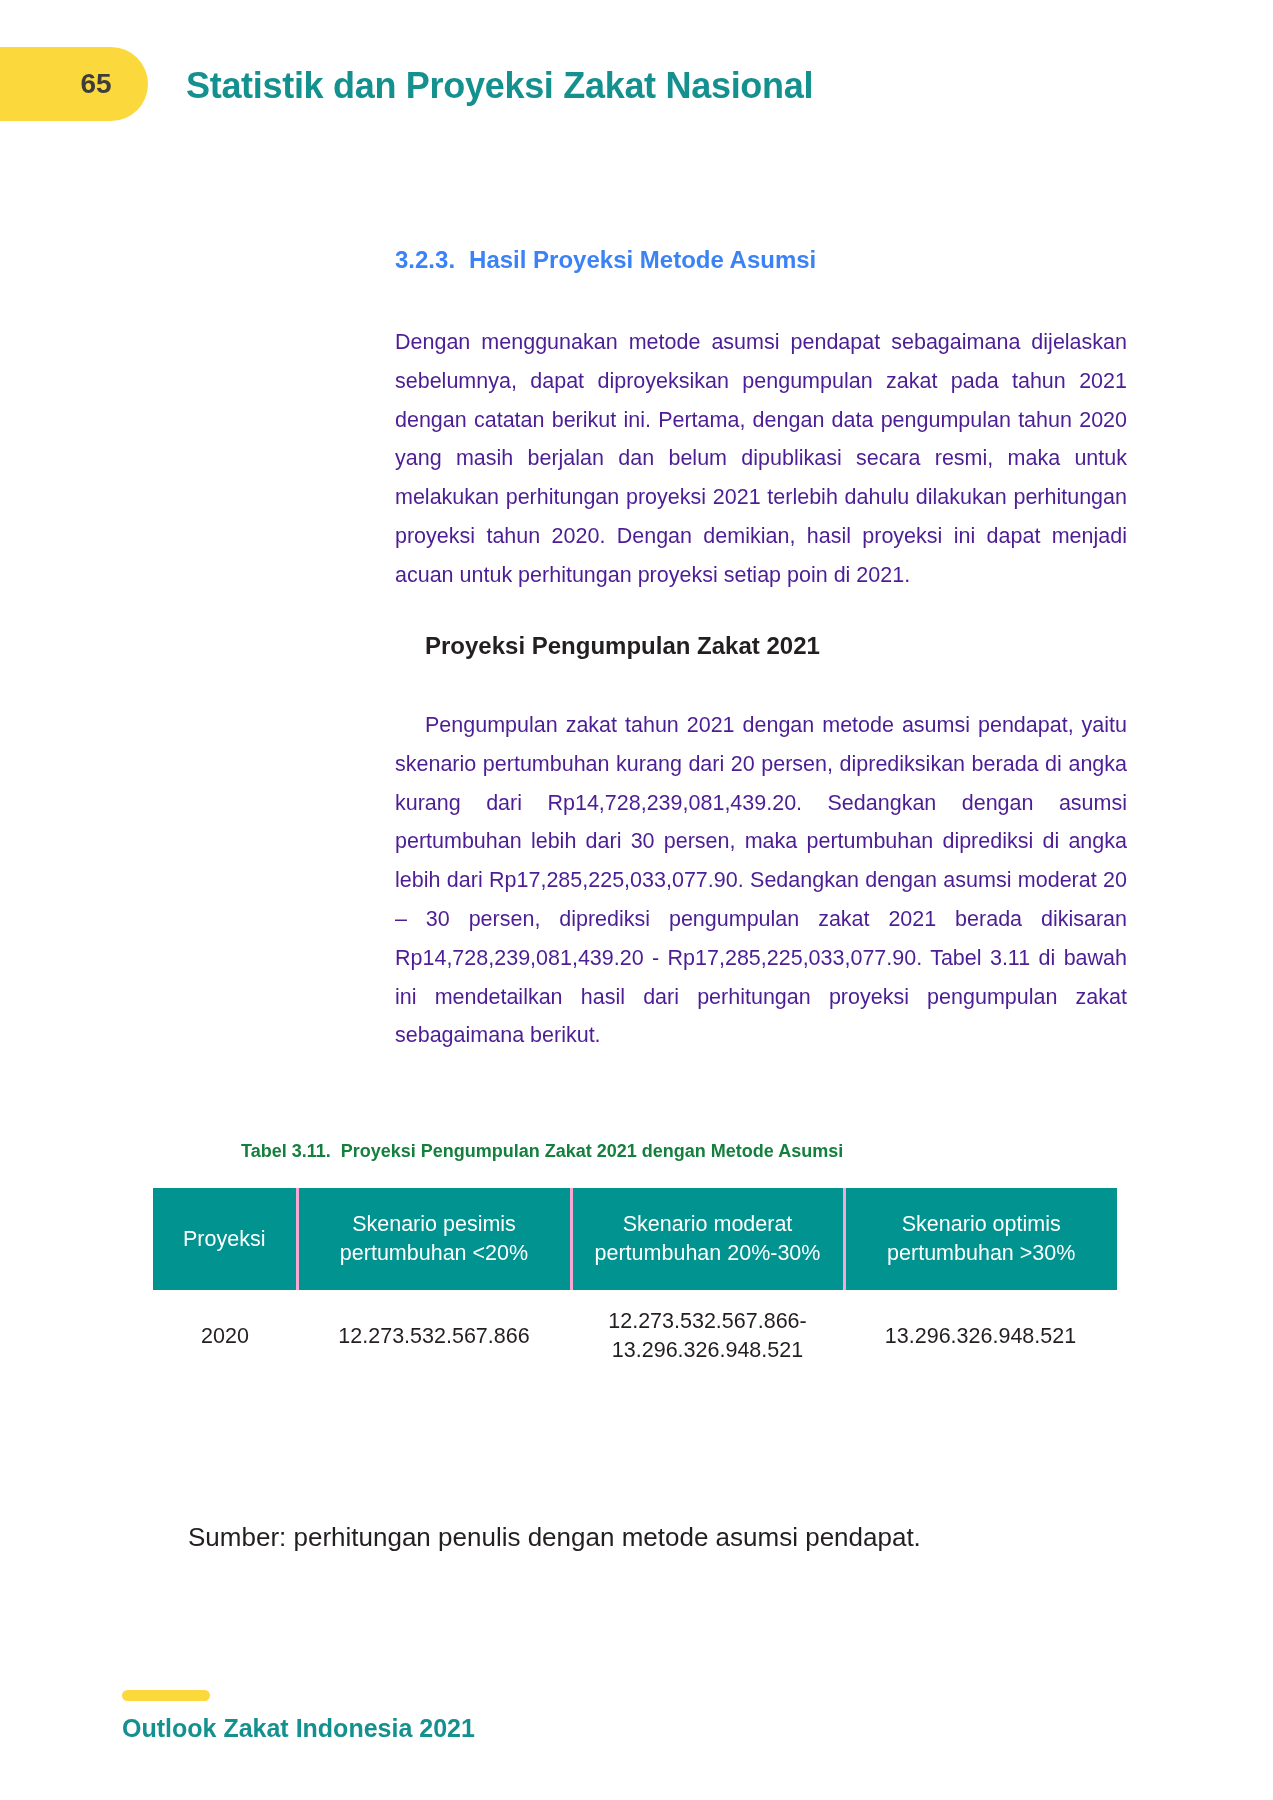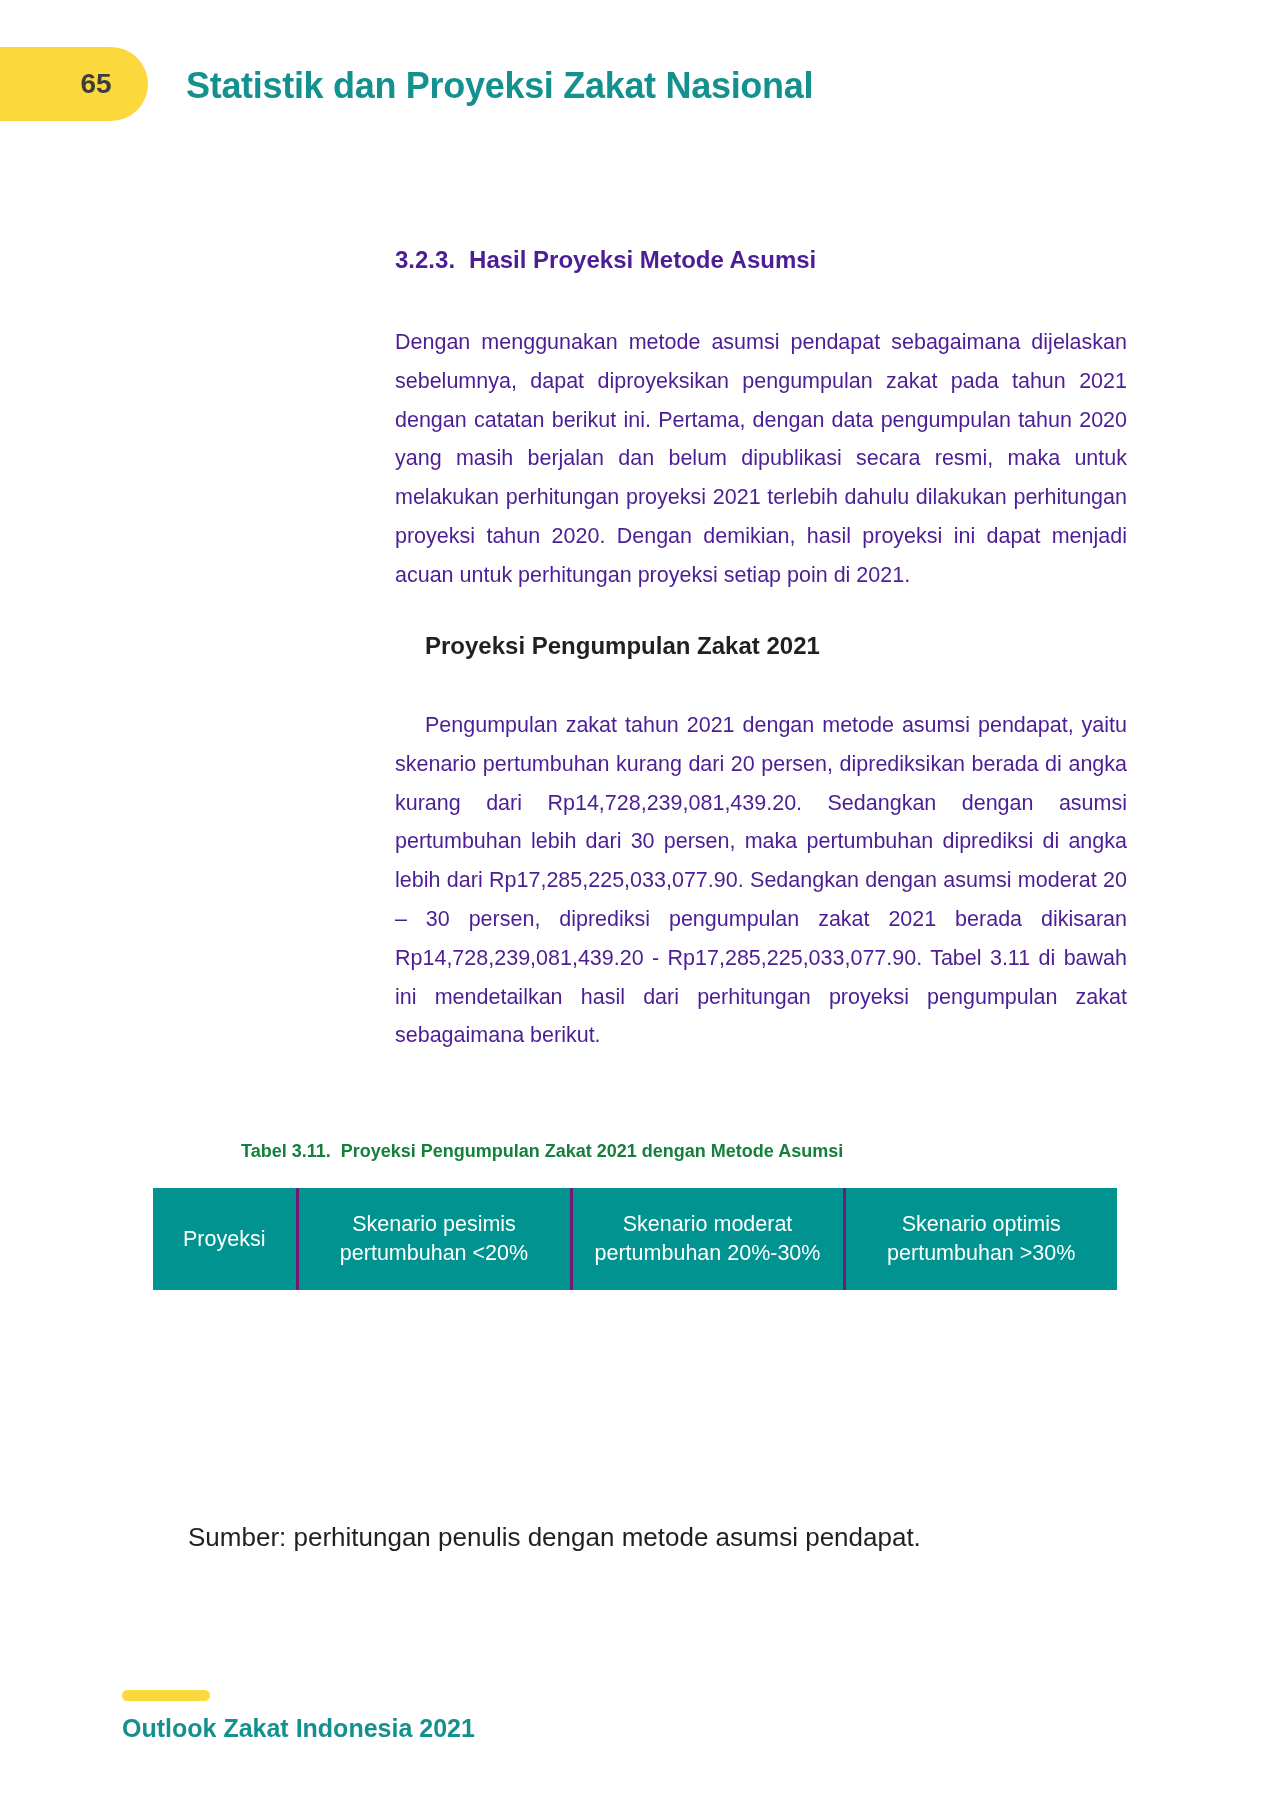--- a/index.html
+++ b/index.html
@@ -17,21 +17,21 @@
     font-size: 28px; font-weight: bold; color: #3d3d3d; text-align: center;
     line-height: 40px;
   }
   .running-title {
     position: absolute; left: 186px; top: 66px;
     font-size: 36px; font-weight: bold; color: #14908e; line-height: 40px;
     letter-spacing: -0.3px;
   }
   .section-heading {
     position: absolute; left: 395px; top: 244px;
-    font-size: 24px; font-weight: bold; color: #4c1d95; line-height: 32px;
+    font-size: 24px; font-weight: bold; color: #3b82f6; line-height: 32px;
   }
   .section-heading .num { margin-right: 14px; }
   .para {
     position: absolute; left: 395px; width: 732px;
     font-size: 21.5px; line-height: 38.8px; color: #4c1d95;
     text-align: justify; margin: 0;
   }
   .para-1 { top: 323px; }
   .para-2 { top: 706px; text-indent: 30px; }
   .subheading {
@@ -43,21 +43,21 @@
     font-size: 18px; font-weight: bold; color: #15803d; line-height: 32px;
   }
   .data-table {
     position: absolute; left: 153px; top: 1188px; width: 964px;
     border-collapse: collapse; table-layout: fixed;
   }
   .data-table th {
     background: #00938f; color: #ffffff; font-weight: normal;
     font-size: 21.5px; line-height: 29px; height: 102px; padding: 0 6px;
     text-align: center; vertical-align: middle;
-    border-left: 3px solid #701a75;
+    border-left: 3px solid #f9a8d4;
   }
   .data-table th:first-child { border-left: none; }
   .data-table td {
     font-size: 21.5px; line-height: 29px; color: #231f20;
     text-align: center; vertical-align: middle; padding: 0 6px;
   }
   .data-table tr.row-0 td { height: 92px; background: #ffffff; }
   .data-table tr.row-1 td { height: 108px; background: #d8edee; border-bottom: 3px solid #1a9a96; }
   .source-note {
     position: absolute; left: 188px; top: 1522px;
@@ -100,19 +100,26 @@
   </colgroup>
   <thead>
     <tr>
       <th>Proyeksi</th>
       <th>Skenario pesimis pertumbuhan &lt;20%</th>
       <th>Skenario moderat pertumbuhan 20%-30%</th>
       <th>Skenario optimis pertumbuhan &gt;30%</th>
     </tr>
   </thead>
   <tbody>
+    <tr class="row-0">
+      <td>2020</td>
+      <td>12.273.532.567.866</td>
+      <td style="white-space:pre-line;">12.273.532.567.866-
+13.296.326.948.521</td>
+      <td>13.296.326.948.521</td>
+    </tr>
   </tbody>
 </table>
 
 <div class="source-note">Sumber: perhitungan penulis dengan metode asumsi pendapat.</div>
 
 <div class="footer-bar"></div>
 <div class="footer-title">Outlook Zakat Indonesia 2021</div>
 
 </body></html>

